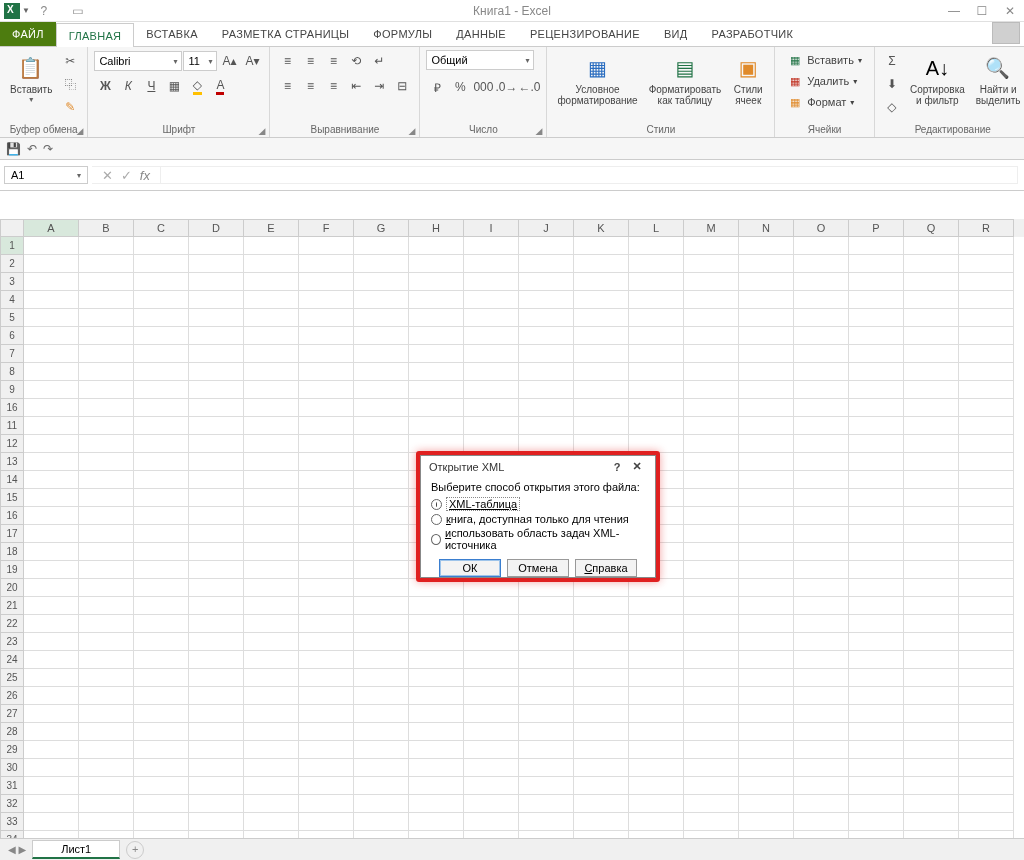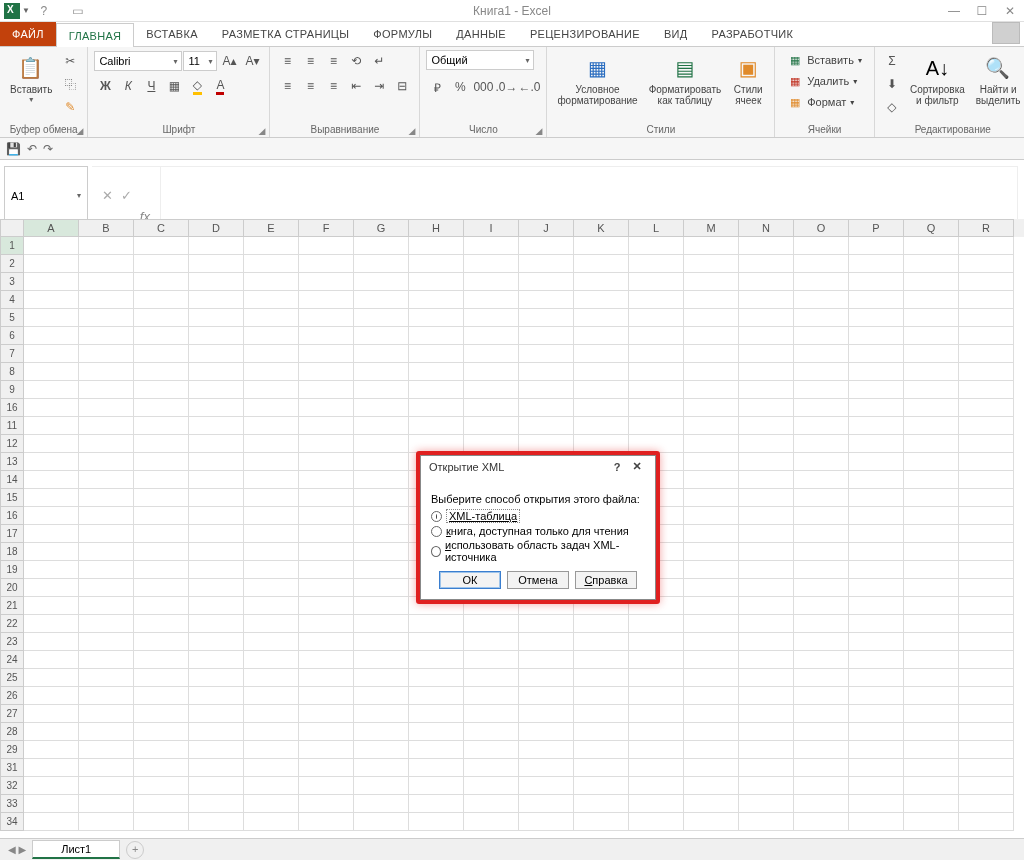--- a/index.html
+++ b/index.html
@@ -11,21 +11,21 @@
 .titlebar .excel-logo::after { content: "X"; color: #fff; font-size: 10px; font-weight: bold; position: absolute; left: 3px; top: 1px; }
 .titlebar .dd { font-size: 8px; color: #666; margin-left: 2px; }
 .titlebar .title { position: absolute; left: 50%; transform: translateX(-50%); color: #888; font-size: 12px; }
 .titlebar .winbtns { margin-left: auto; display: flex; }
 .titlebar .winbtn { width: 28px; height: 20px; display: flex; align-items: center; justify-content: center; color: #888; font-size: 12px; cursor: pointer; }
 .titlebar .help { margin-right: 6px; color: #888; }
 
 
 .ribbontabs { height: 24px; display: flex; align-items: stretch; background: #fff; }
 .rtab { padding: 0 12px; display: flex; align-items: center; font-size: 11px; color: #444; text-transform: uppercase; cursor: pointer; letter-spacing: 0.3px; }
-.rtab.file { background: #c2410c; color: #fff; }
+.rtab.file { background: #4d7c0f; color: #fff; }
 .rtab.active { background: #fff; border: 1px solid #ccc; border-bottom: none; color: #217346; position: relative; top: 1px; }
 .ribbontabs .account { margin-left: auto; width: 28px; height: 22px; background: #d0d0d0; margin-right: 4px; border: 1px solid #bbb; }
 
 
 .ribbon { height: 92px; background: #f6f6f6; border-top: 1px solid #ccc; border-bottom: 1px solid #ccc; display: flex; }
 .rgroup { border-right: 1px solid #d8d8d8; padding: 3px 6px 1px 6px; display: flex; flex-direction: column; position: relative; }
 .rgroup .body { flex: 1; display: flex; align-items: flex-start; gap: 3px; }
 .rgroup .lbl { text-align: center; font-size: 10px; color: #666; padding-bottom: 1px; position: relative; }
 .rgroup .lbl .dlg { position: absolute; right: -2px; bottom: 0; font-size: 9px; color: #888; }
 .bigbtn { display: flex; flex-direction: column; align-items: center; padding: 2px 4px; cursor: pointer; }
@@ -41,21 +41,21 @@
 
 
 .qat { height: 22px; background: #f6f6f6; display: flex; align-items: center; padding: 0 6px; gap: 6px; border-bottom: 1px solid #ccc; }
 .qat span { color: #666; font-size: 12px; cursor: pointer; }
 
 
 .fbar { display: flex; align-items: stretch; border-bottom: 1px solid #ccc; }
 .namebox { width: 84px; border: 1px solid #ccc; margin: 6px 4px; padding: 2px 6px; font-size: 11px; display: flex; align-items: center; justify-content: space-between; background: #fff; }
 .namebox .arr { font-size: 8px; color: #666; }
 .fxbtns { display: flex; align-items: center; gap: 8px; padding: 0 10px; color: #aaa; font-size: 13px; margin: 6px 0; border: 1px solid #eee; border-left: none; }
-.fxbtns .fx { font-style: italic; color: #888; margin-top: 42px; }
+.fxbtns .fx { font-style: italic; color: #888; }
 .formulainput { flex: 1; margin: 6px 6px 6px 0; border: 1px solid #eee; border-left: none; background: #fff; }
 
 
 .gridwrap { position: absolute; top: 219px; left: 0; right: 0; bottom: 22px; overflow: hidden; background: #fff; }
 .colheads { display: flex; position: sticky; top: 0; background: #f0f0f0; }
 .corner { width: 24px; height: 18px; border: 1px solid #ccc; background: #f0f0f0; }
 .ch { width: 55px; height: 18px; border: 1px solid #ccc; border-left: none; text-align: center; font-size: 11px; color: #555; background: #f0f0f0; line-height: 17px; }
 .rows { }
 .gr { display: flex; }
 .rh { width: 24px; height: 18px; border: 1px solid #ccc; border-top: none; text-align: center; font-size: 10px; color: #555; background: #f0f0f0; line-height: 17px; }
@@ -68,21 +68,21 @@
 .sheetnav { color: #888; font-size: 10px; display: flex; gap: 4px; }
 .sheettab { padding: 2px 28px; background: #fff; border: 1px solid #ccc; border-bottom: 2px solid #217346; font-size: 11px; }
 .sheetadd { width: 18px; height: 18px; border: 1px solid #ccc; border-radius: 50%; text-align: center; line-height: 15px; color: #888; }
 
 
 .dialog-border { position: absolute; left: 416px; top: 451px; width: 244px; border: 4px solid #e02020; border-radius: 3px; box-shadow: 0 0 8px rgba(224,32,32,0.4); }
 .dialog { background: #fff; border: 1px solid #888; font-size: 11px; }
 .dlg-title { display: flex; align-items: center; padding: 4px 8px; font-size: 11px; }
 .dlg-title .t { flex: 1; color: #333; }
 .dlg-title .hb { width: 20px; text-align: center; cursor: pointer; font-weight: bold; color: #444; }
-.dlg-body { padding: 4px 10px 10px 10px; margin-top: 12px; }
+.dlg-body { padding: 4px 10px 0 10px; }
 .dlg-body .prompt { margin-bottom: 4px; }
 .dlg-opt { display: flex; align-items: center; gap: 4px; margin: 2px 0; }
 .radio { width: 11px; height: 11px; border: 1px solid #666; border-radius: 50%; display: inline-flex; align-items: center; justify-content: center; }
 .radio.sel::after { content: ""; width: 5px; height: 5px; background: #333; border-radius: 50%; }
 .optlbl { }
 .optlbl.boxed { border: 1px dotted #888; padding: 0 2px; text-decoration: underline; }
 .optlbl u { text-decoration: underline; }
 .dlg-btns { display: flex; justify-content: center; gap: 6px; margin-top: 8px; }
 .dlg-btns button { padding: 2px 0; width: 62px; font-size: 11px; border: 1px solid #999; background: #f3f3f3; cursor: pointer; }
 .dlg-btns button.default { border: 1px solid #3a7ecf; box-shadow: 0 0 0 1px #9ec4ea inset; }
@@ -914,20 +914,41 @@
         <div class="cell"></div>
         <div class="cell"></div>
         <div class="cell"></div>
         <div class="cell"></div>
         <div class="cell"></div>
         <div class="cell"></div>
         <div class="cell"></div>
         <div class="cell"></div>
       </div>
       <div class="gr">
+        <div class="rh">30</div>
+        <div class="cell"></div>
+        <div class="cell"></div>
+        <div class="cell"></div>
+        <div class="cell"></div>
+        <div class="cell"></div>
+        <div class="cell"></div>
+        <div class="cell"></div>
+        <div class="cell"></div>
+        <div class="cell"></div>
+        <div class="cell"></div>
+        <div class="cell"></div>
+        <div class="cell"></div>
+        <div class="cell"></div>
+        <div class="cell"></div>
+        <div class="cell"></div>
+        <div class="cell"></div>
+        <div class="cell"></div>
+        <div class="cell"></div>
+      </div>
+      <div class="gr">
         <div class="rh">31</div>
         <div class="cell"></div>
         <div class="cell"></div>
         <div class="cell"></div>
         <div class="cell"></div>
         <div class="cell"></div>
         <div class="cell"></div>
         <div class="cell"></div>
         <div class="cell"></div>
         <div class="cell"></div>

